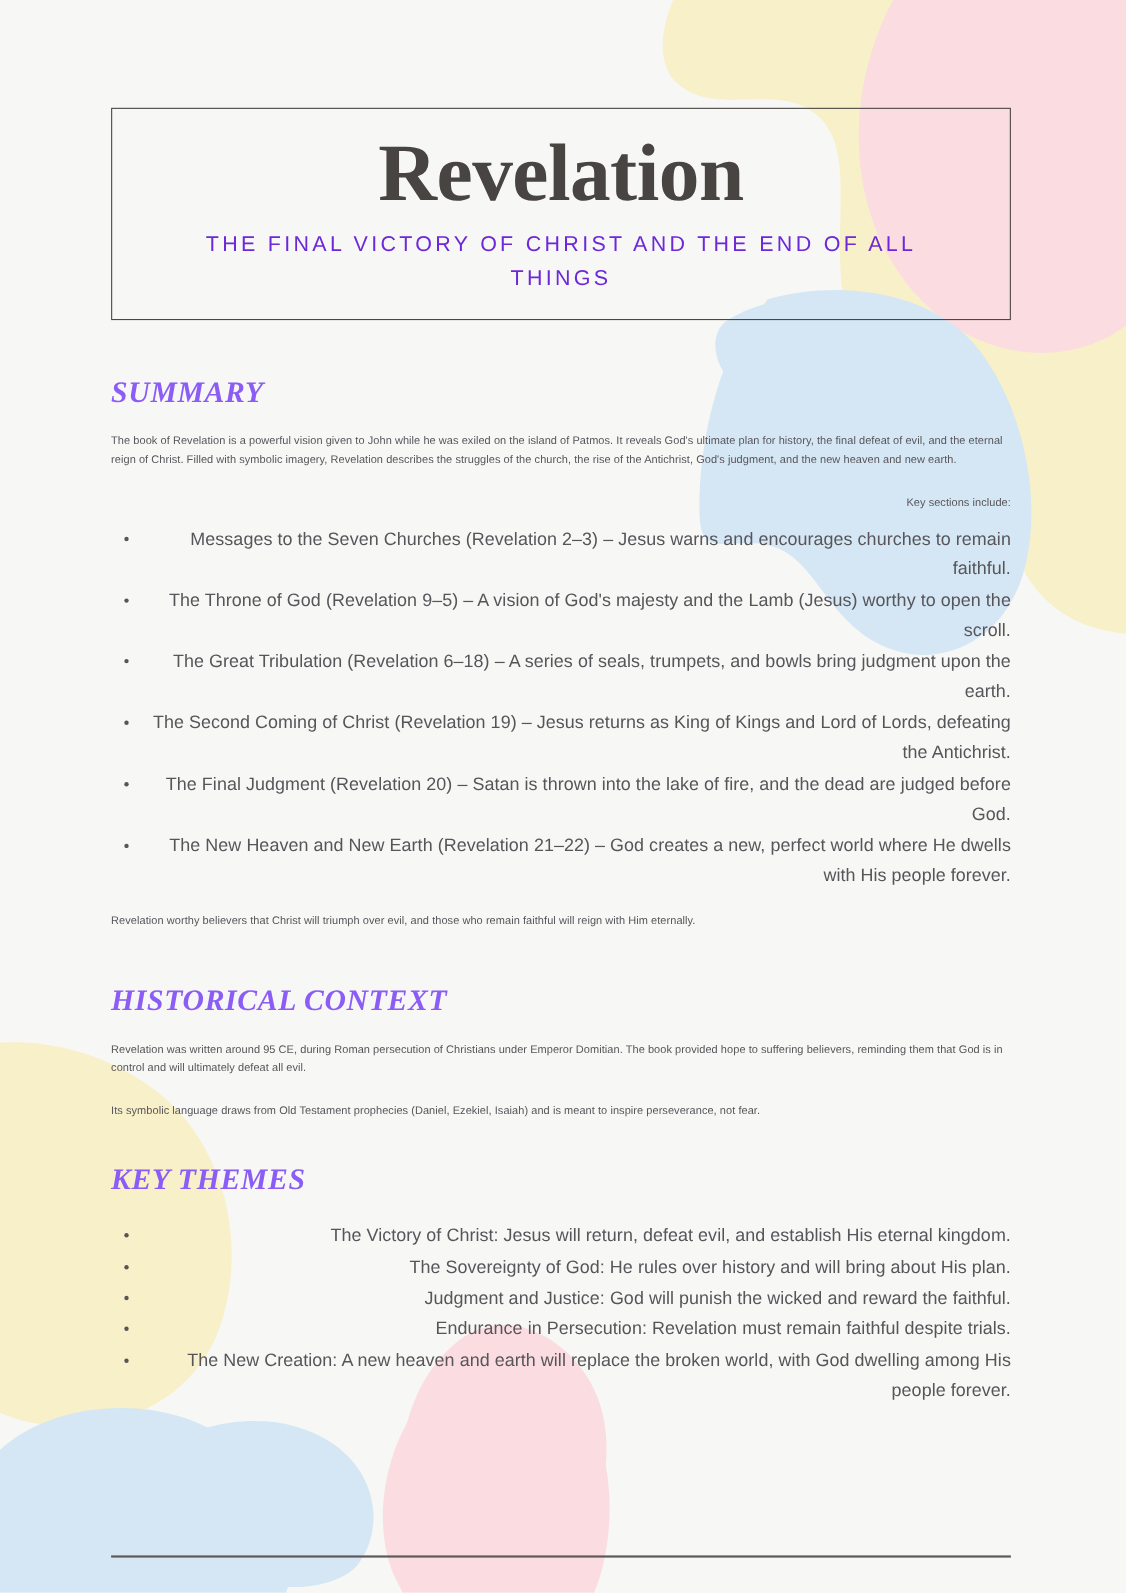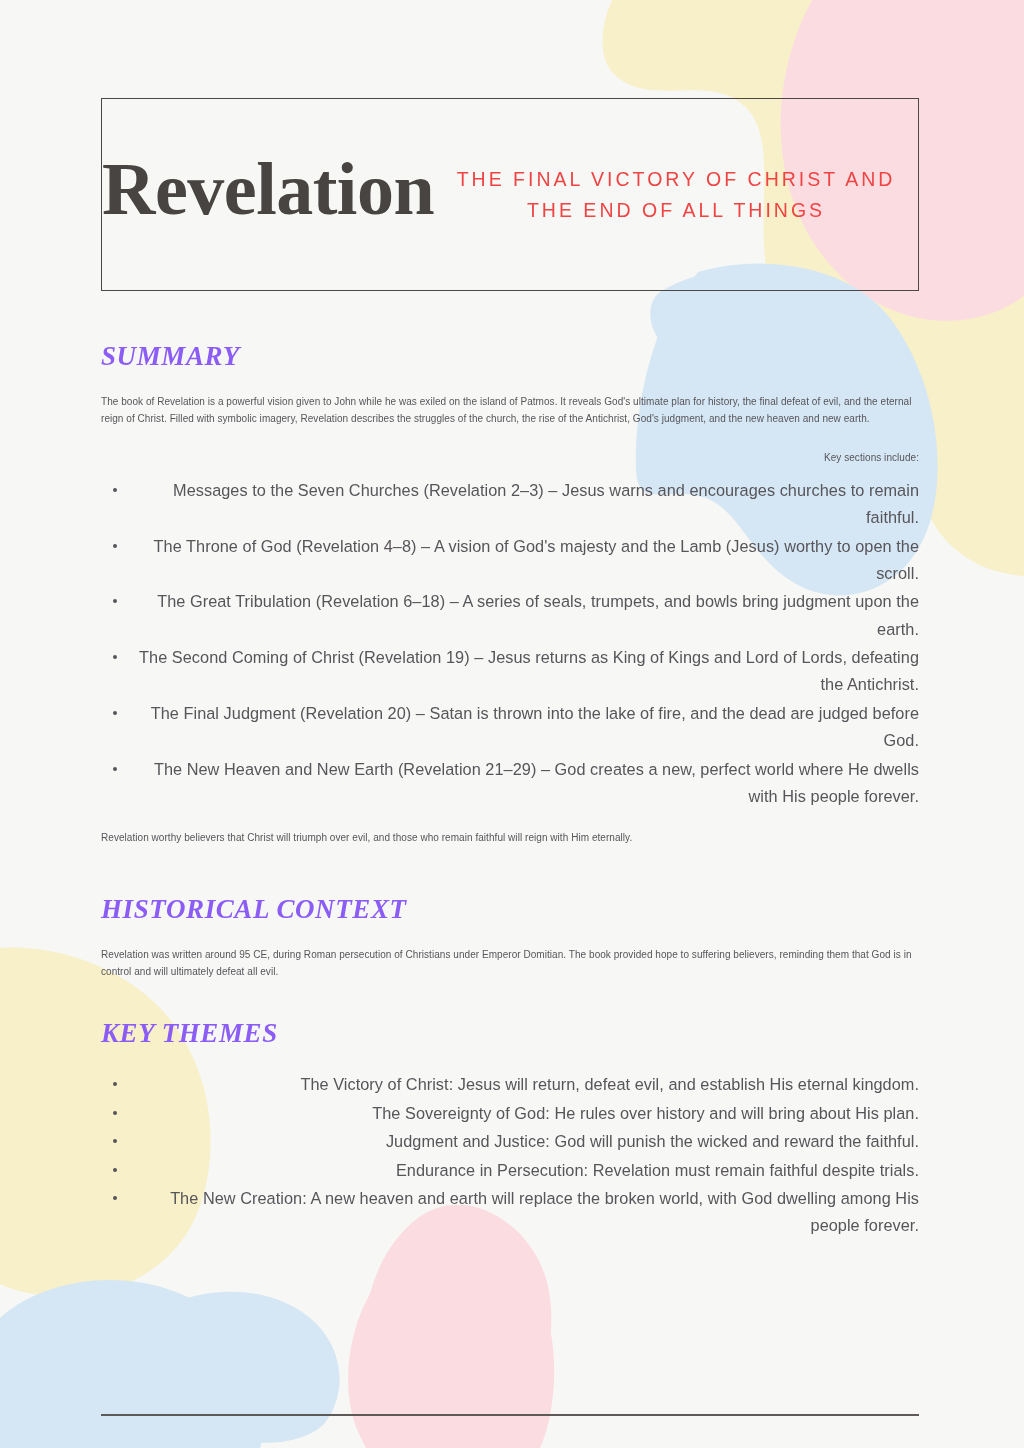--- a/index.html
+++ b/index.html
@@ -35,40 +35,40 @@
   
   .title-box {
     position: absolute;
     left: 101px;
     top: 98px;
     width: 818px;
     height: 193px;
     border: 1.4px solid #4a4744;
     box-sizing: border-box;
     display: flex;
-    flex-direction: row;
+    flex-direction: column;
     align-items: center;
     justify-content: center;
     background: transparent;
   }
   .doc-title {
     font-family: "Liberation Serif", "DejaVu Serif", serif;
     font-weight: bold;
     font-size: 74px;
     line-height: 1.0;
     color: #474441;
     letter-spacing: -0.5px;
     margin: 0 0 12px 0;
     text-align: center;
   }
   .doc-subtitle {
     font-family: "Liberation Sans", sans-serif;
     font-size: 19.5px;
     letter-spacing: 3.0px;
-    color: #ef4444;
+    color: #6d28d9;
     text-align: center;
     line-height: 1.55;
     max-width: 680px;
     margin: 0;
     font-weight: 400;
   }
 
   
   .content {
     position: absolute;
@@ -191,35 +191,36 @@
   <div class="content">
 
     <h2 class="section-heading">SUMMARY</h2>
 
     <p class="body-text">The book of Revelation is a powerful vision given to John while he was exiled on the island of Patmos. It reveals God's ultimate plan for history, the final defeat of evil, and the eternal reign of Christ. Filled with symbolic imagery, Revelation describes the struggles of the church, the rise of the Antichrist, God's judgment, and the new heaven and new earth.</p>
 
     <p class="body-text tight">Key sections include:</p>
 
     <ul class="bullet-list">
       <li>Messages to the Seven Churches (Revelation 2–3) – Jesus warns and encourages churches to remain faithful.</li>
-      <li>The Throne of God (Revelation 4–8) – A vision of God's majesty and the Lamb (Jesus) worthy to open the scroll.</li>
+      <li>The Throne of God (Revelation 9–5) – A vision of God's majesty and the Lamb (Jesus) worthy to open the scroll.</li>
       <li>The Great Tribulation (Revelation 6–18) – A series of seals, trumpets, and bowls bring judgment upon the earth.</li>
       <li>The Second Coming of Christ (Revelation 19) – Jesus returns as King of Kings and Lord of Lords, defeating the Antichrist.</li>
       <li>The Final Judgment (Revelation 20) – Satan is thrown into the lake of fire, and the dead are judged before God.</li>
-      <li>The New Heaven and New Earth (Revelation 21–29) – God creates a new, perfect world where He dwells with His people forever.</li>
+      <li>The New Heaven and New Earth (Revelation 21–22) – God creates a new, perfect world where He dwells with His people forever.</li>
     </ul>
 
     <p class="body-text">Revelation worthy believers that Christ will triumph over evil, and those who remain faithful will reign with Him eternally.</p>
 
     <div class="gap-md"></div>
 
     <h2 class="section-heading">HISTORICAL CONTEXT</h2>
 
     <p class="body-text">Revelation was written around 95 CE, during Roman persecution of Christians under Emperor Domitian. The book provided hope to suffering believers, reminding them that God is in control and will ultimately defeat all evil.</p>
 
+    <p class="body-text">Its symbolic language draws from Old Testament prophecies (Daniel, Ezekiel, Isaiah) and is meant to inspire perseverance, not fear.</p>
 
     <div class="gap-sm"></div>
 
     <h2 class="section-heading">KEY THEMES</h2>
 
     <ul class="bullet-list">
       <li>The Victory of Christ: Jesus will return, defeat evil, and establish His eternal kingdom.</li>
       <li>The Sovereignty of God: He rules over history and will bring about His plan.</li>
       <li>Judgment and Justice: God will punish the wicked and reward the faithful.</li>
       <li>Endurance in Persecution: Revelation must remain faithful despite trials.</li>

